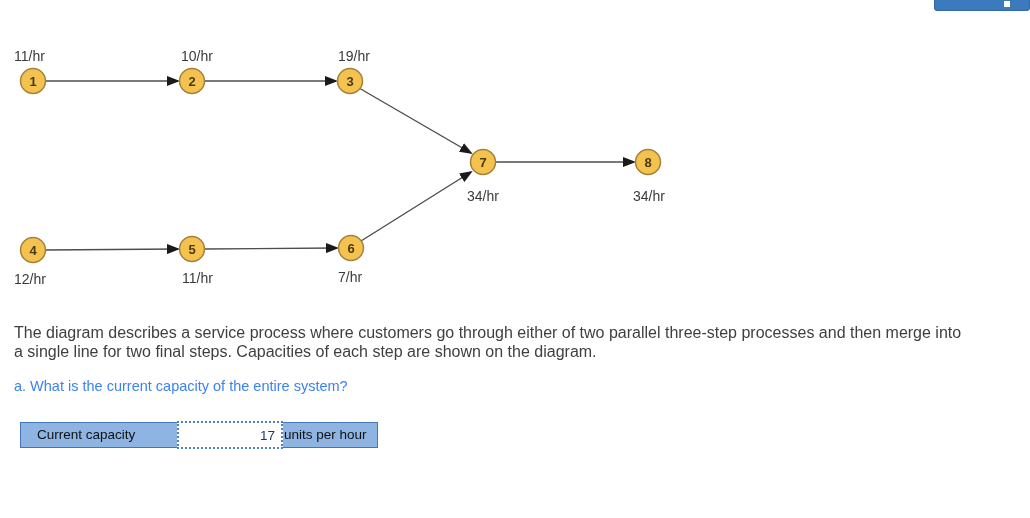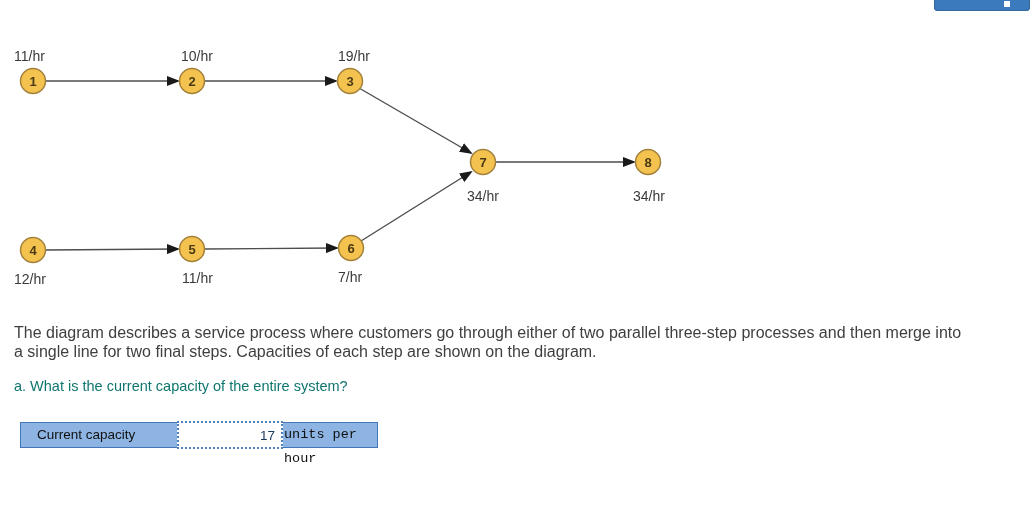--- a/index.html
+++ b/index.html
@@ -20,40 +20,40 @@
   .diagram text{font-family:"Liberation Sans",sans-serif;}
   .cap-label{font-size:14px;fill:#3a3a3a;}
   .node-num{font-size:13px;font-weight:bold;fill:#4a3a14;}
   
   .desc{
     position:absolute;left:14px;top:324px;width:948px;
     font-size:16px;line-height:18.5px;color:#3f3f3f;
   }
   .question{
     position:absolute;left:14px;top:378px;width:700px;
-    font-size:14.5px;color:#0f766e;
+    font-size:14.5px;color:#3b82f6;
   }
   
   .answer-bar{
     position:absolute;left:20px;top:422px;width:358px;height:26px;
     background:#8db4e2;border:1px solid #4376b9;box-sizing:border-box;
   }
   .answer-label{
     position:absolute;left:16px;top:0;height:24px;line-height:24px;
     font-size:13.5px;color:#101010;
   }
   .answer-input{
     position:absolute;left:156px;top:-2px;width:106px;height:28px;
     box-sizing:border-box;background:#ffffff;border:2px dotted #4f81bd;
     text-align:right;padding-right:6px;font-size:13.5px;color:#17375e;
     font-family:"Liberation Sans",sans-serif;outline:none;
   }
   .answer-unit{
     position:absolute;left:263px;top:0;height:24px;line-height:24px;
-    font-size:13.5px;color:#101010;font-family:Liberation Mono, monospace;
+    font-size:13.5px;color:#101010;
   }
 </style>
 </head>
 <body>
 
 <div class="top-button">
   <span class="glyph"></span>
 </div>
 
 <svg class="diagram" viewBox="0 0 720 262" width="720" height="262">

